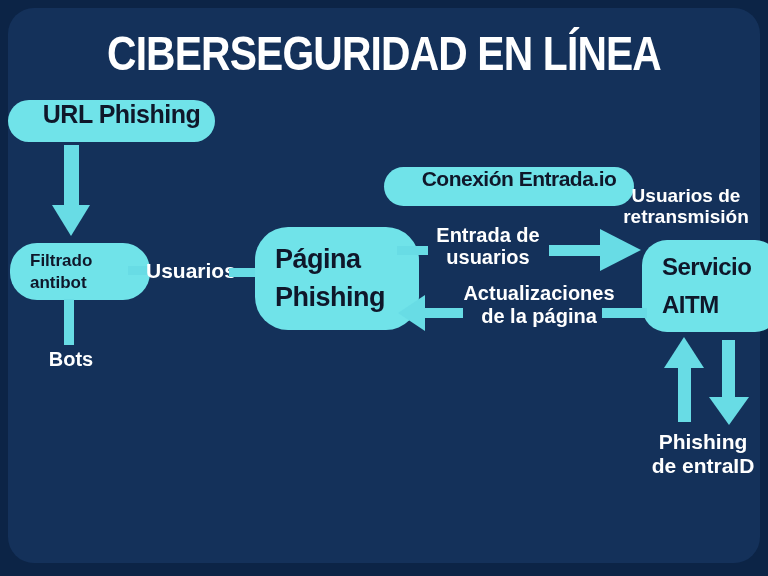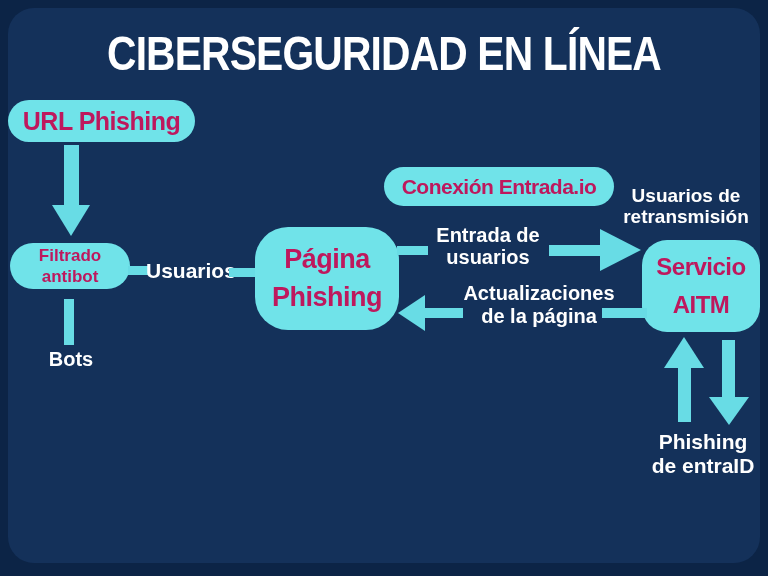--- a/index.html
+++ b/index.html
@@ -17,26 +17,26 @@
     background:#14315A;border-radius:26px;
   }
   .title{
     position:absolute;left:0;top:26px;width:768px;margin:0;
     text-align:center;color:#FFFFFF;
     font-size:48px;font-weight:700;letter-spacing:-1px;
     transform:scaleX(.85);transform-origin:50% 50%;
     white-space:nowrap;
   }
   .pill,.node{
-    position:absolute;background:#70E3E9;color:#be185d;
-    display:flex;align-items:center;justify-content:center;
-    font-weight:700;text-align:center;
+    position:absolute;background:#70E3E9;color:#0f172a;
+    display:flex;align-items:flex-start;justify-content:center;
+    font-weight:700;text-align:center;padding-left:20px;
   }
   .pill-url{left:8px;top:100px;width:187px;height:42px;border-radius:22px;font-size:25px;letter-spacing:-.5px;}
-  .node-filtrado{left:10px;top:243px;width:120px;height:46px;border-radius:27px;font-size:17px;line-height:1.25;flex-direction:column;}
+  .node-filtrado{left:10px;top:243px;width:120px;height:57px;border-radius:27px;font-size:17px;line-height:1.25;flex-direction:column;}
   .node-pagina{left:255px;top:227px;width:144px;height:103px;border-radius:33px;font-size:27px;line-height:1.4;flex-direction:column;letter-spacing:-.5px;}
   .pill-conexion{left:384px;top:167px;width:230px;height:39px;border-radius:20px;font-size:21px;letter-spacing:-.5px;}
   .node-servicio{left:642px;top:240px;width:118px;height:92px;border-radius:25px;font-size:24px;line-height:1.6;flex-direction:column;letter-spacing:-.5px;}
 
   .wlabel{
     position:absolute;color:#FFFFFF;font-weight:700;text-align:center;white-space:nowrap;
   }
   .lbl-usuarios{left:146px;top:259px;width:86px;font-size:21px;}
   .lbl-bots{left:44px;top:348px;width:54px;font-size:20px;}
   .lbl-retrans{left:612px;top:185px;width:148px;font-size:19px;line-height:1.12;}

